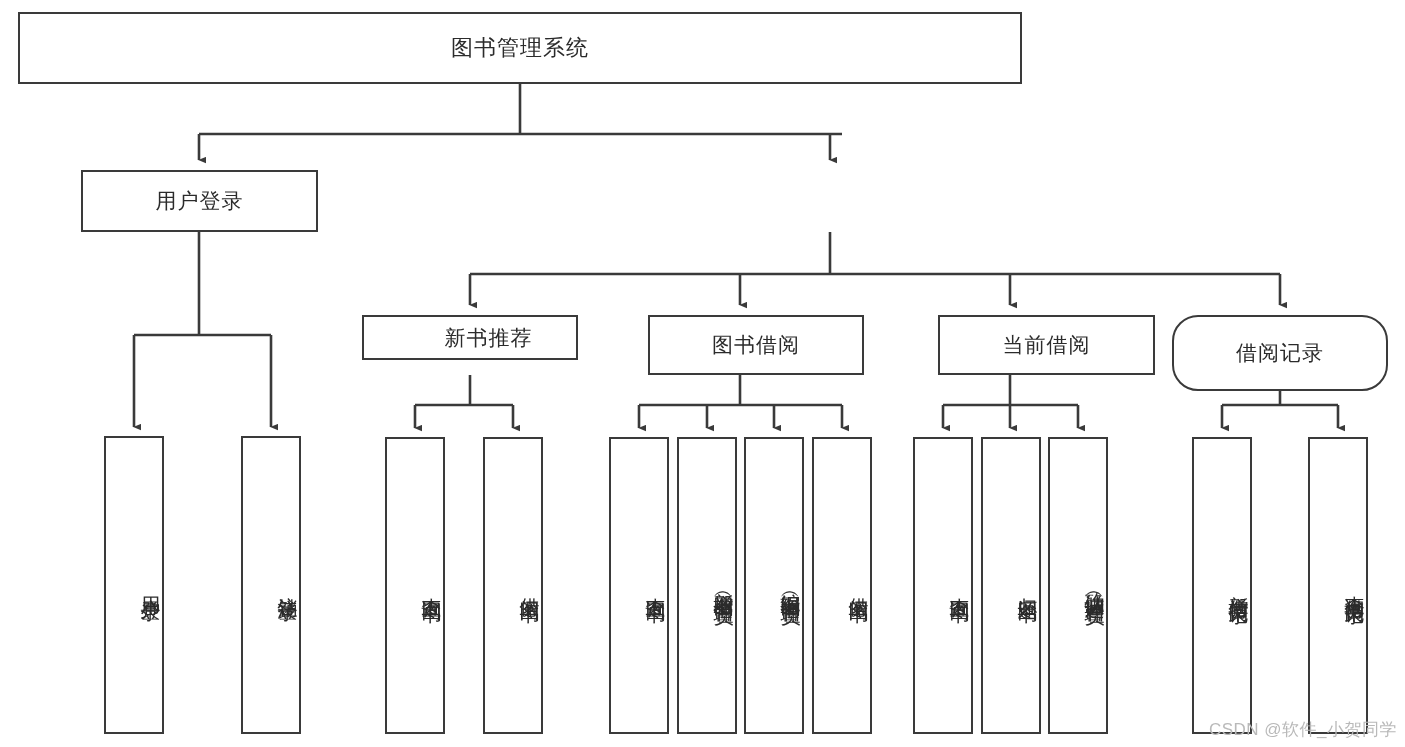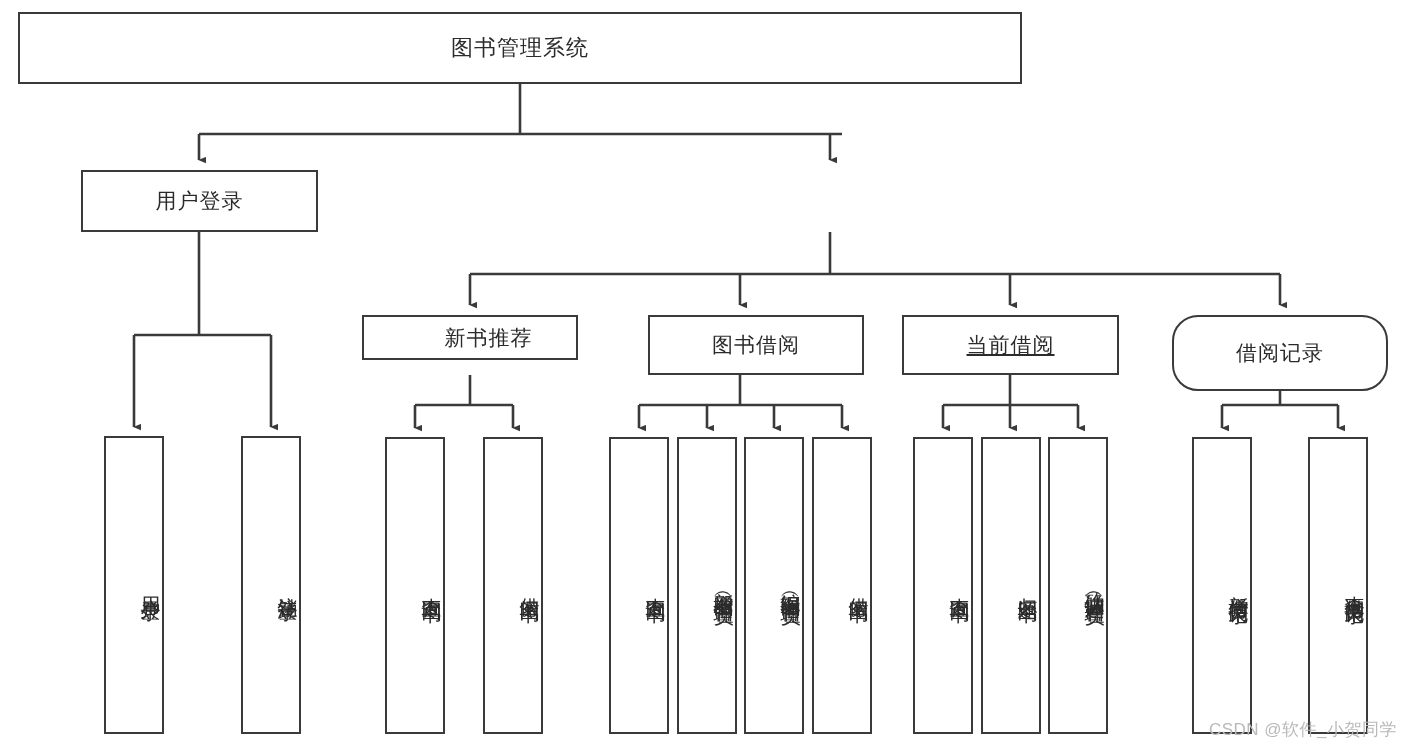--- a/index.html
+++ b/index.html
@@ -148,21 +148,21 @@
 
 
   <div class="node horiz" style="left:362px; top:315px; width:216px; height:45px;padding-left:37px;">
     <span>新书推荐</span>
   </div>
 
   <div class="node horiz" style="left:632px; top:315px; width:216px; height:60px;margin-left:16px;">
     <span>图书借阅</span>
   </div>
 
-  <div class="node horiz" style="left:902px; top:315px; width:217px; height:60px;text-decoration:underline;">
+  <div class="node horiz" style="left:938px; top:315px; width:217px; height:60px;">
     <span>当前借阅</span>
   </div>
 
   <div class="node horiz" style="left:1172px; top:315px; width:216px; height:76px;border-radius:26px;">
     <span>借阅记录</span>
   </div>
 
   <div class="node vert" style="left:104px; top:436px; width:60px; height:298px;">
     <span class="vlabel">用户登录</span>
   </div>

